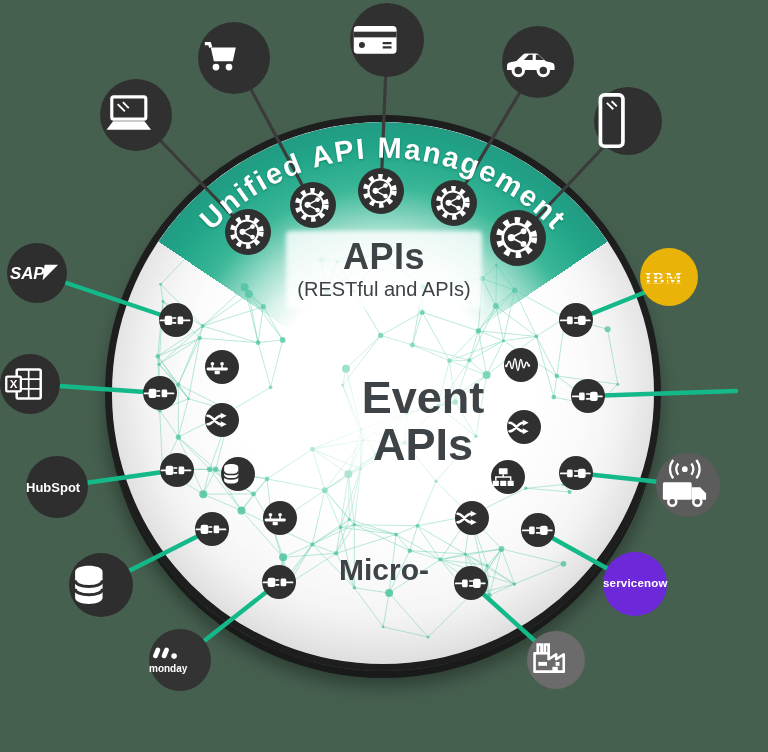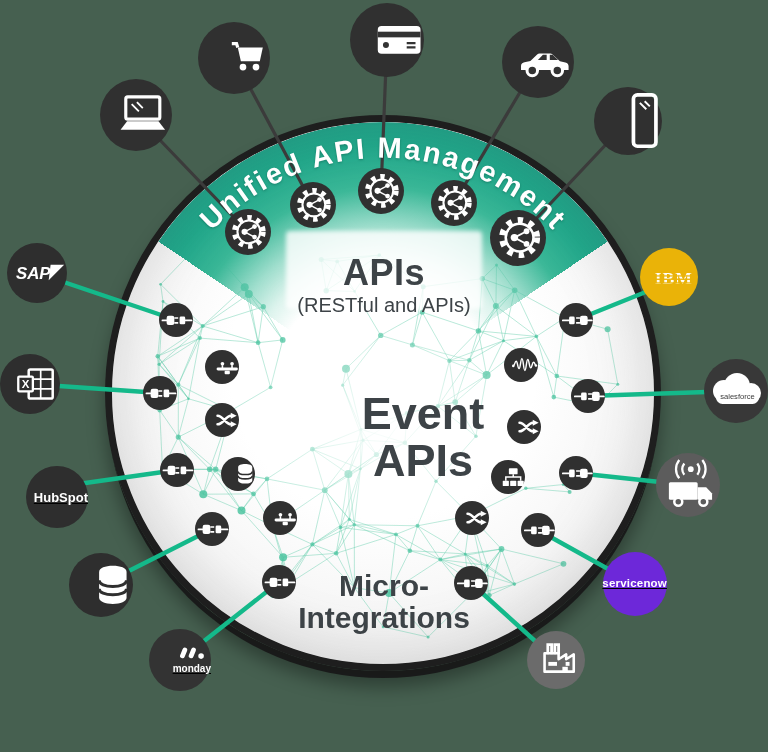--- a/index.html
+++ b/index.html
@@ -30,31 +30,31 @@
   }
   .center-glow{
     position:absolute;left:224px;top:318px;width:320px;height:220px;z-index:2;
     background:radial-gradient(ellipse at center, rgba(255,255,255,.95) 0%, rgba(255,255,255,0) 70%);
     pointer-events:none;
   }
   .apis-band{
     position:absolute;left:286px;top:231px;width:196px;height:78px;z-index:2;
     background:rgba(255,255,255,.8);border-radius:4px;filter:blur(2px);
   }
-  .txt{position:absolute;left:0;width:768px;text-align:center;color:#3d4347;z-index:3;margin-top:16px;}
+  .txt{position:absolute;left:0;width:768px;text-align:center;color:#3d4347;z-index:3;}
   .apis-label{top:236px;font-size:36px;font-weight:bold;letter-spacing:.5px;}
   .apis-sub{top:278px;font-size:20px;}
   .event-label{top:374px;font-size:45px;font-weight:bold;line-height:47px;padding-left:39px;}
   .micro-label{top:554px;font-size:30px;font-weight:bold;line-height:32px;}
   #lines{position:absolute;left:0;top:0;z-index:4;}
   #arcsvg{position:absolute;left:0;top:0;z-index:5;filter:drop-shadow(0 1px 1px rgba(0,60,45,.35));}
   #arcsvg text{fill:#ffffff;font-size:29px;font-weight:bold;letter-spacing:2px;
     font-family:"Liberation Sans",sans-serif;}
   .node{position:absolute;border-radius:50%;display:flex;flex-direction:column;
-    align-items:flex-end;justify-content:center;z-index:6;text-decoration:underline;}
+    align-items:flex-start;justify-content:center;z-index:6;}
   .node svg{display:block;}
   .node .label{color:#fff;font-weight:bold;line-height:1;}
   .node--hubspot .label{font-size:13px;}
   .node--servicenow .label{font-size:11.5px;letter-spacing:.2px;}
   .node--monday .label{font-size:10px;margin-top:2px;}
 </style>
 </head>
 <body>
 
 <div class="stage">
@@ -458,21 +458,20 @@
   <div class="apis-band"></div>
 
   <div class="txt apis-label">APIs</div>
   <div class="txt apis-sub">(RESTful and APIs)</div>
   <div class="txt event-label">
     <div>Event</div>
     <div>APIs</div>
   </div>
   <div class="txt micro-label">
     <div>Micro-</div>
-    <div>Integrations</div>
   </div>
 
   <svg id="lines" width="768" height="752" viewBox="0 0 768 752">
       <line x1="136" y1="115" x2="248" y2="232" stroke="#3b3b3b" stroke-width="3.2" stroke-linecap="round"></line>
       <line x1="234" y1="58" x2="313" y2="205" stroke="#3b3b3b" stroke-width="3.2" stroke-linecap="round"></line>
       <line x1="387" y1="40" x2="381" y2="191" stroke="#3b3b3b" stroke-width="3.2" stroke-linecap="round"></line>
       <line x1="538" y1="62" x2="454" y2="203" stroke="#3b3b3b" stroke-width="3.2" stroke-linecap="round"></line>
       <line x1="628" y1="121" x2="518" y2="238" stroke="#3b3b3b" stroke-width="3.2" stroke-linecap="round"></line>
       <line x1="37" y1="273" x2="176" y2="320" stroke="#14b98a" stroke-width="4.4" stroke-linecap="round"></line>
       <line x1="30" y1="384" x2="160" y2="393" stroke="#14b98a" stroke-width="4.4" stroke-linecap="round"></line>
@@ -589,21 +588,21 @@
       </svg>
     </div>
     <div class="node node--excel" style="left: 0px; top: 354px; height: 60px; width: 60px; background: rgb(46, 46, 46);">
       <svg viewBox="0 0 46 46" style="width: 80%;">
         <rect x="16" y="9" width="23" height="28" rx="1.5" fill="none" stroke="#fff" stroke-width="2.4"></rect>
         <path d="M27.5 9v28M16 18.3h23M16 27.6h23" stroke="#fff" stroke-width="1.6"></path>
         <rect x="6" y="16" width="14" height="14" rx="1" fill="#2e2e2e" stroke="#fff" stroke-width="2.2"></rect>
         <text class="logo-text" x="13" y="27" font-size="11" font-weight="bold" fill="#fff" text-anchor="middle" font-family="Liberation Sans, sans-serif">X</text>
       </svg>
     </div>
-    <div class="node node--hubspot" style="left: 26px; top: 466px; height: 62px; width: 62px; background: rgb(46, 46, 46);">
+    <div class="node node--hubspot" style="left: 26px; top: 456px; height: 62px; width: 62px; background: rgb(46, 46, 46);">
       <span class="label">HubSpot</span>
     </div>
     <div class="node node--database-app" style="left: 69px; top: 553px; height: 64px; width: 64px; background: rgb(46, 46, 46);">
       <svg viewBox="0 0 26 30" style="width: 62%;">
         <path d="M4 6.5C4 4 8 2.5 13 2.5S22 4 22 6.5v17c0 2.5-4 4-9 4s-9-1.5-9-4z" fill="#fff"></path>
         <path d="M4 12c0 2.5 4 4 9 4s9-1.5 9-4M4 17.5c0 2.5 4 4 9 4s9-1.5 9-4" fill="none" stroke="#2f2f2f" stroke-width="2"></path>
       </svg>
     </div>
     <div class="node node--monday" style="left: 149px; top: 629px; height: 62px; width: 62px; background: rgb(51, 51, 51);">
       <svg viewBox="0 0 36 16" style="width: 56%;">
@@ -616,31 +615,20 @@
       <span class="label">monday</span>
     </div>
     <div class="node node--ibm" style="left: 640px; top: 248px; height: 58px; width: 58px; background: #eab308;">
       <svg viewBox="0 0 54 26" style="width: 82%;">
         <defs>
           <pattern id="ibmst" width="54" height="4" patternUnits="userSpaceOnUse">
             <rect width="54" height="2.4" fill="#fff"></rect>
           </pattern>
         </defs>
         <text class="logo-text" x="27" y="20" font-size="20" font-weight="bold" fill="url(#ibmst)" text-anchor="middle" font-family="Liberation Serif, serif" letter-spacing="1">IBM</text>
-      </svg>
-    </div>
-    <div class="node node--salesforce" style="left: 704px; top: 359px; height: 64px; width: 64px; background: rgb(56, 56, 56);">
-      <svg viewBox="0 0 64 44" style="width: 100%;">
-        <g fill="#fff">
-          <circle cx="20" cy="22" r="11"></circle>
-          <circle cx="33" cy="17" r="13"></circle>
-          <circle cx="47" cy="24" r="10"></circle>
-          <rect x="12" y="22" width="43" height="13" rx="6.5"></rect>
-        </g>
-        <text class="logo-text" x="33.5" y="29.5" font-size="7.6" fill="#3a3a3a" text-anchor="middle" font-family="Liberation Sans, sans-serif">salesforce</text>
       </svg>
     </div>
     <div class="node node--iot-truck" style="left: 656px; top: 453px; height: 64px; width: 64px; background: rgb(92, 92, 92);">
       <svg viewBox="0 0 46 46" style="width: 90%;">
         <circle cx="23" cy="10.5" r="2.3" fill="#fff"></circle>
         <path d="M17.8 6a7.6 7.6 0 0 0 0 9M28.2 6a7.6 7.6 0 0 1 0 9" fill="none" stroke="#fff" stroke-width="1.8"></path>
         <path d="M13.8 3.2a11.5 11.5 0 0 0 0 14.6M32.2 3.2a11.5 11.5 0 0 1 0 14.6" fill="none" stroke="#fff" stroke-width="1.8"></path>
         <rect x="5.5" y="21" width="23" height="14" rx="1.2" fill="#fff"></rect>
         <path d="M28.5 25h6.8l4.7 5v5h-11.5z" fill="#fff"></path>
         <circle cx="13" cy="36.5" r="3.2" fill="#5c5c5c" stroke="#fff" stroke-width="2"></circle>

